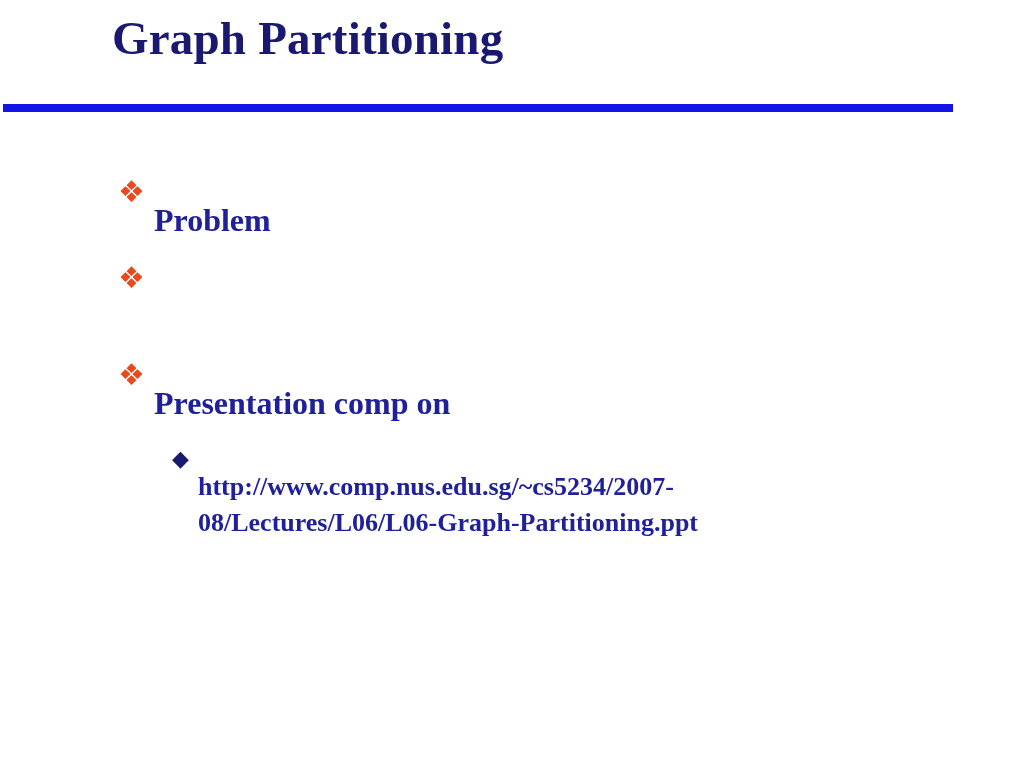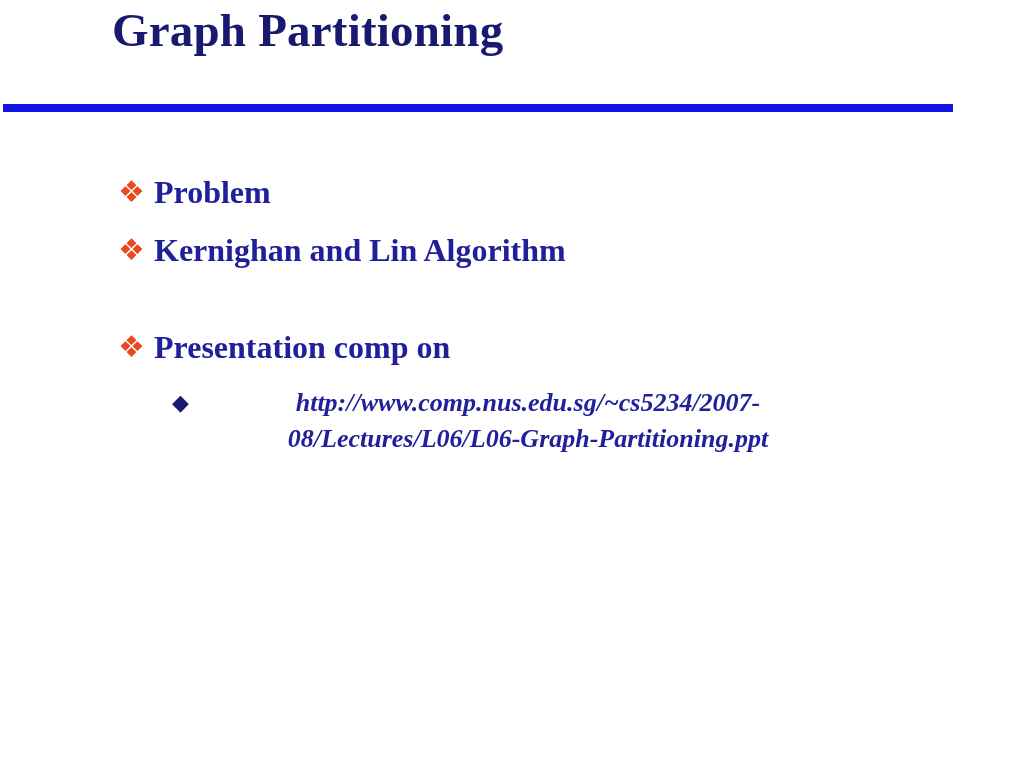--- a/index.html
+++ b/index.html
@@ -20,21 +20,21 @@
     inset: 0;
     width: 1024px;
     height: 768px;
     background: #ffffff;
   }
 
   
   .slide-title {
     position: absolute;
     left: 112px;
-    top: 4px;
+    top: 12px;
     width: 860px;
     font-size: 47px;
     font-weight: bold;
     color: #191970;
     letter-spacing: 0.2px;
     line-height: 1.12;
     white-space: nowrap;
   }
 
   
@@ -79,65 +79,63 @@
     color: #e8491d;
     font-family: "DejaVu Sans", sans-serif;
   }
 
   .bullet-text {
     flex: 1 1 auto;
     font-size: 32px;
     font-weight: bold;
     line-height: 40px;
     color: #20209b;
+    margin-top: 28px;
   }
 
   
   .bullet-row.level2 {
     padding-left: 172px;
     margin-top: 2px;
   }
 
   .bullet-row.level2 .bullet-marker {
     width: 26px;
     font-size: 22px;
     line-height: 36px;
     color: #191970;
   }
 
   .bullet-row.level2 .bullet-text {
     font-size: 26px;
     font-weight: bold;
-    font-style: italic;
     line-height: 36px;
     color: #20209b;
     max-width: 660px;
     word-break: break-word;
-    text-align: center;
   }
 </style>
 </head>
 <body>
 
 <div class="slide">
 
   <div class="slide-title">Graph Partitioning</div>
 
   <div class="title-rule"></div>
 
   <div class="body-list">
 
     <div class="bullet-row level1">
       <span class="bullet-marker">❖</span>
       <span class="bullet-text">Problem</span>
     </div>
 
     <div class="bullet-row level1">
       <span class="bullet-marker">❖</span>
-      <span class="bullet-text">Kernighan and Lin Algorithm</span>
     </div>
 
     <div class="bullet-row level1 gap-before">
       <span class="bullet-marker">❖</span>
       <span class="bullet-text">Presentation comp on</span>
     </div>
 
     <div class="bullet-row level2">
       <span class="bullet-marker">◆</span>
       <span class="bullet-text">http://www.comp.nus.edu.sg/~cs5234/2007-08/Lectures/L06/L06-Graph-Partitioning.ppt</span>

